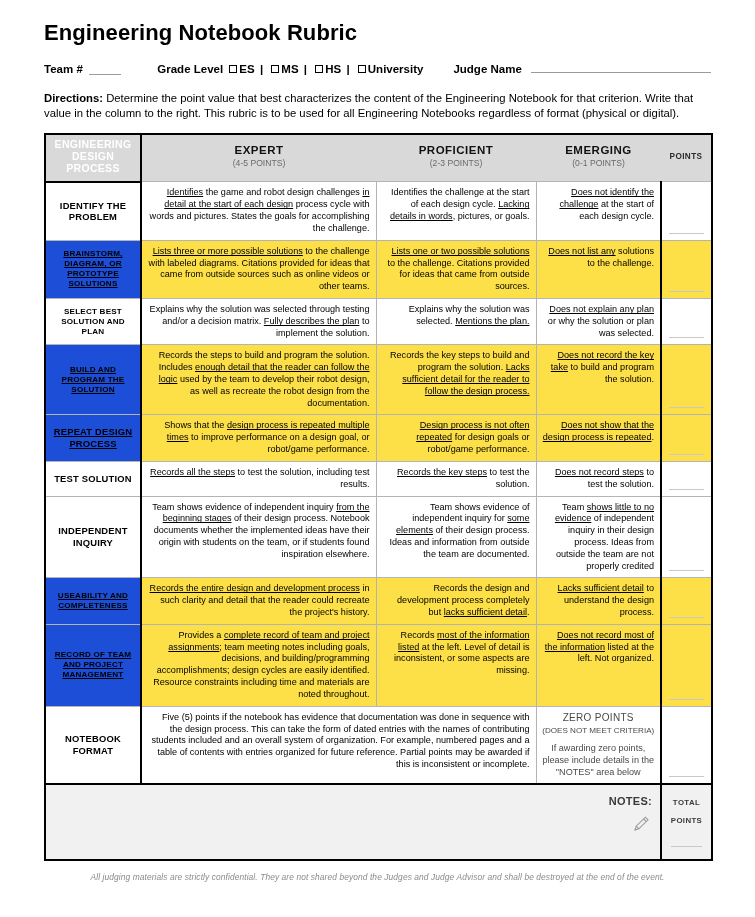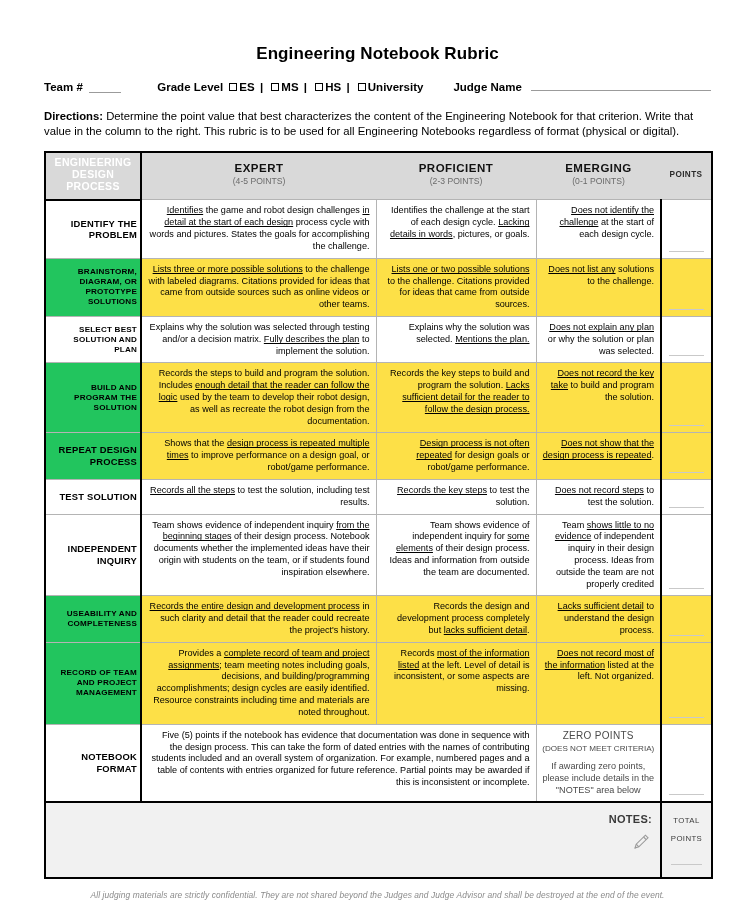--- a/index.html
+++ b/index.html
@@ -17,25 +17,24 @@
   .page {
     position: relative;
     width: 755px;
     height: 917px;
     box-sizing: border-box;
     padding: 0 44px;
   }
 
   
   .doc-title {
-    text-align: center;
-    font-size: 17px;
+    font-size: 22px;
     font-weight: bold;
     letter-spacing: 0.1px;
-    padding-top: 44px;
+    padding-top: 20px;
     margin: 0;
   }
 
   
   .ident-row {
     display: flex;
     align-items: flex-end;
     margin-top: 15px;
     font-size: 11.5px;
     font-weight: bold;
@@ -129,21 +128,21 @@
   .points-hdr {
     font-weight: bold;
     font-size: 8.2px;
     letter-spacing: 0.4px;
     color: #2b2b2b;
   }
 
   
   tr.crow td { font-size: 9.1px; line-height: 1.3; }
   tr.crow td.crit {
-    text-align: right;
+    text-align: center;
     font-weight: bold;
     font-size: 9.4px;
     line-height: 1.25;
     letter-spacing: 0.2px;
     border-left: 2px solid #000;
     border-right: 2px solid #000;
     padding: 4px 3px;
   }
   tr.crow td.crit.small { font-size: 8.1px; }
   tr.crow td.desc { vertical-align: top; padding: 5px 6px 5px 6px; }
@@ -152,21 +151,21 @@
     position: relative;
   }
   tr.crow td.pts .fill {
     position: absolute;
     left: 14%;
     right: 14%;
     bottom: 6px;
     border-bottom: 1px solid #c9c9c9;
   }
   tr.shaded td { background: #fde047; }
-  tr.shaded td.crit { background: #22c55e; }
+  tr.shaded td.crit { background: #1d4ed8; text-decoration: underline; }
 
   u, .u { text-decoration: underline; text-decoration-skip-ink: none; }
 
   td.zero-cell {
     text-align: center;
     vertical-align: middle;
     font-size: 9.1px;
     line-height: 1.3;
     color: #4a4a4a;
   }
@@ -194,21 +193,21 @@
   }
   .pencil { margin-top: 4px; display: block; }
   td.total-cell {
     border-left: 2px solid #000;
     text-align: center;
     position: relative;
     padding-top: 6px;
   }
   .total-lbl {
     font-size: 7.8px;
-    font-weight: normal;
+    font-weight: bold;
     letter-spacing: 0.4px;
     color: #3a3a3a;
     line-height: 1.3;
   }
   .total-fill {
     position: absolute;
     left: 18%; right: 18%;
     bottom: 12px;
     border-bottom: 1px solid #c9c9c9;
   }

